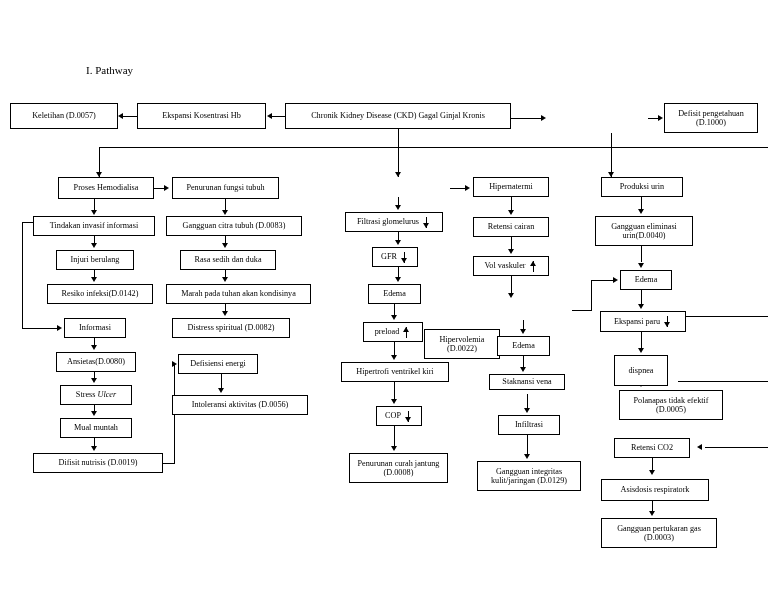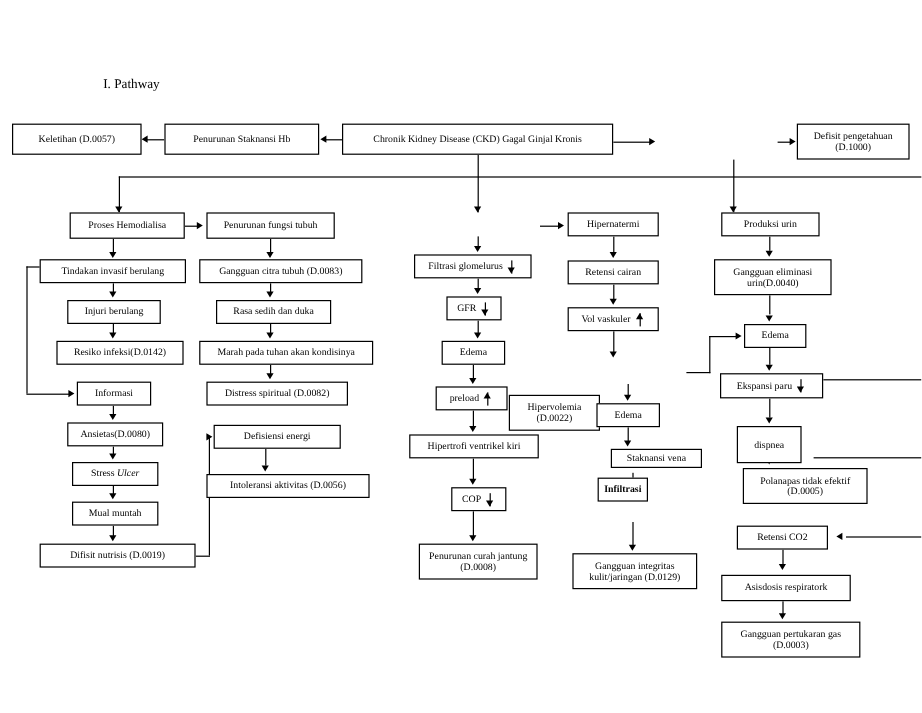--- a/index.html
+++ b/index.html
@@ -57,21 +57,21 @@
 <body>
 
 <div id="page">
 
   <div id="heading">I. Pathway</div>
 
   <div class="node" style="left:10px;top:103px;width:108px;height:26px;">
     <span class="lbl">Keletihan (D.0057)</span>
   </div>
   <div class="node" style="left:137px;top:103px;width:129px;height:26px;">
-    <span class="lbl">Penurunan Staknansi Hb</span>
+    <span class="lbl">Ekspansi Kosentrasi Hb</span>
   </div>
   <div class="node" style="left:285px;top:103px;width:226px;height:26px;">
     <span class="lbl">Chronik Kidney Disease (CKD) Gagal Ginjal Kronis</span>
   </div>
   <div class="node" style="left:664px;top:103px;width:94px;height:30px;">
     <span class="lbl">Defisit pengetahuan (D.1000)</span>
   </div>
 
   <div class="ln lnh" style="left:122px;top:116px;width:15px;"></div>
   <div class="arw arw-l" style="left:118px;top:112.5px;"></div>
@@ -94,21 +94,21 @@
   <div class="ln lnv" style="left:611px;top:133px;width:1px;height:44px;"></div>
   <div class="arw arw-d" style="left:607.8px;top:172px;"></div>
 
   <div class="node" style="left:58px;top:177px;width:96px;height:22px;">
     <span class="lbl">Proses Hemodialisa</span>
   </div>
   <div class="node" style="left:172px;top:177px;width:107px;height:22px;">
     <span class="lbl">Penurunan fungsi tubuh</span>
   </div>
   <div class="node" style="left:33px;top:216px;width:122px;height:20px;">
-    <span class="lbl">Tindakan invasif berulang</span>
+    <span class="lbl">Tindakan invasif informasi</span>
   </div>
   <div class="node" style="left:166px;top:216px;width:136px;height:20px;">
     <span class="lbl">Gangguan citra tubuh (D.0083)</span>
   </div>
   <div class="node" style="left:56px;top:250px;width:78px;height:20px;">
     <span class="lbl">Injuri berulang</span>
   </div>
   <div class="node" style="left:180px;top:250px;width:96px;height:20px;">
     <span class="lbl">Rasa sedih dan duka</span>
   </div>
@@ -120,21 +120,21 @@
   </div>
   <div class="node" style="left:64px;top:318px;width:62px;height:20px;">
     <span class="lbl">Informasi</span>
   </div>
   <div class="node" style="left:172px;top:318px;width:118px;height:20px;">
     <span class="lbl">Distress spiritual (D.0082)</span>
   </div>
   <div class="node" style="left:56px;top:352px;width:80px;height:20px;">
     <span class="lbl">Ansietas(D.0080)</span>
   </div>
-  <div class="node" style="left:178px;top:354px;width:106px;height:20px;">
+  <div class="node" style="left:178px;top:354px;width:80px;height:20px;">
     <span class="lbl">Defisiensi energi</span>
   </div>
   <div class="node" style="left:60px;top:385px;width:72px;height:20px;">
     <span class="lbl">Stress <em>Ulcer</em></span>
   </div>
   <div class="node" style="left:172px;top:395px;width:136px;height:20px;">
     <span class="lbl">Intoleransi aktivitas (D.0056)</span>
   </div>
   <div class="node" style="left:60px;top:418px;width:72px;height:20px;">
     <span class="lbl">Mual muntah</span>
@@ -236,32 +236,32 @@
   <div class="node" style="left:424px;top:329px;width:76px;height:30px;">
     <span class="lbl">Hipervolemia (D.0022)</span>
   </div>
   <div class="node" style="left:497px;top:336px;width:53px;height:20px;">
     <span class="lbl">Edema</span>
   </div>
 
   <div class="node" style="left:341px;top:362px;width:108px;height:20px;">
     <span class="lbl">Hipertrofi ventrikel kiri</span>
   </div>
-  <div class="node" style="left:489px;top:374px;width:76px;height:16px;margin-left:20px;">
+  <div class="node" style="left:489px;top:374px;width:76px;height:16px;">
     <span class="lbl">Staknansi vena</span>
   </div>
 
   <div class="node" style="left:376px;top:406px;width:46px;height:20px;">
     <span class="lbl">COP</span>
     <span class="gly dn">
         <i></i>
         <b></b>
       </span>
   </div>
-  <div class="node" style="left:498px;top:398px;width:42px;height:20px;font-weight:bold;">
+  <div class="node" style="left:498px;top:415px;width:62px;height:20px;">
     <span class="lbl">Infiltrasi</span>
   </div>
 
   <div class="node" style="left:349px;top:453px;width:99px;height:30px;">
     <span class="lbl">Penurunan curah jantung (D.0008)</span>
   </div>
   <div class="node" style="left:477px;top:461px;width:104px;height:30px;">
     <span class="lbl">Gangguan integritas kulit/jaringan (D.0129)</span>
   </div>
 

